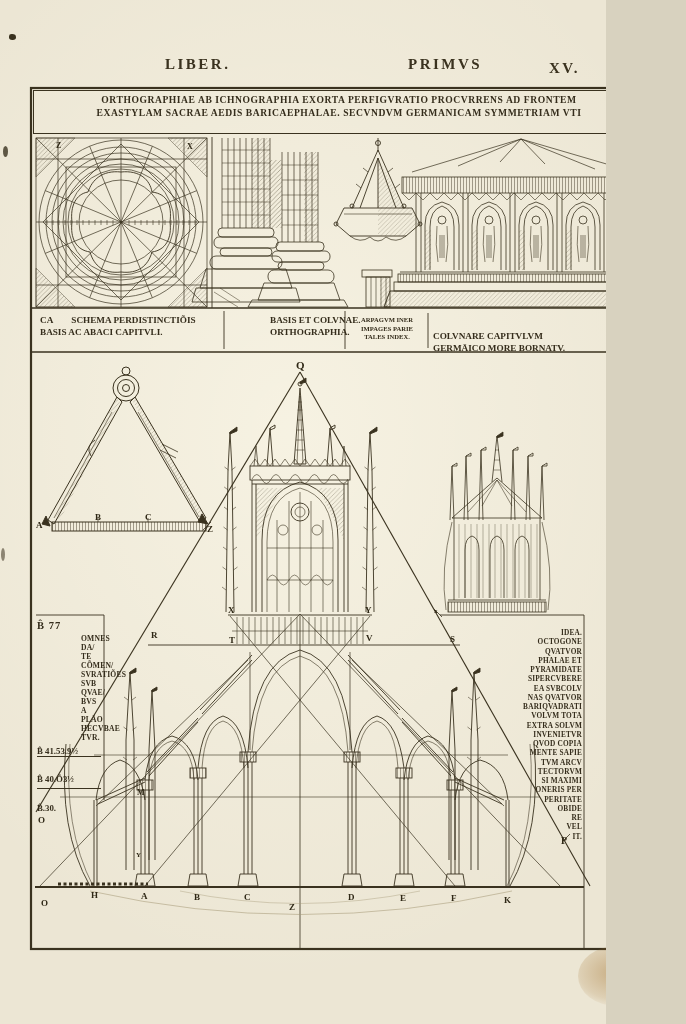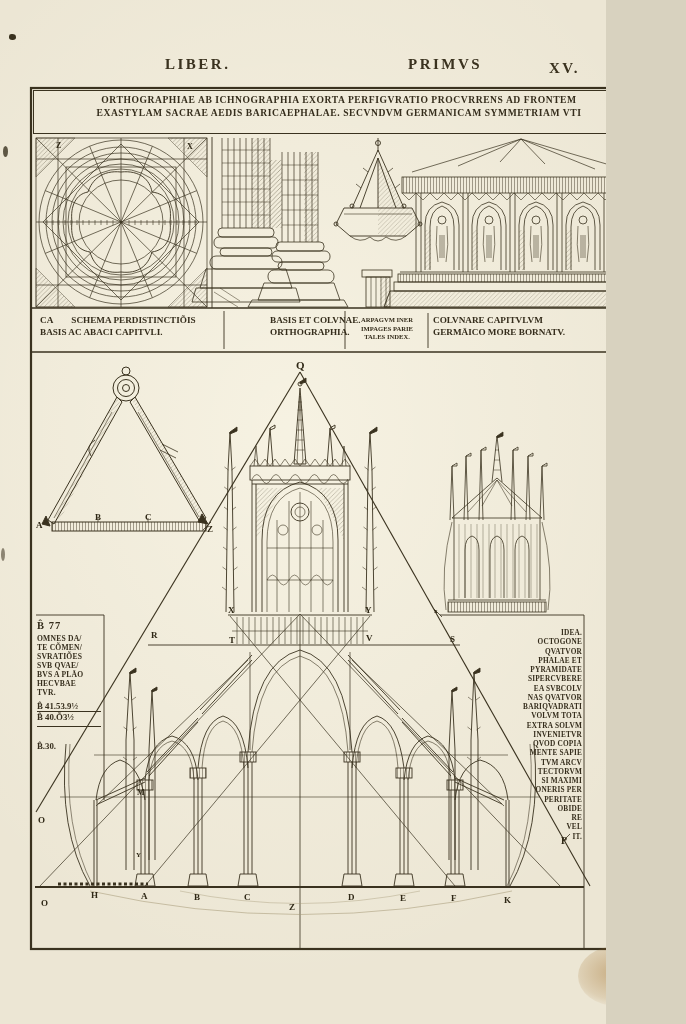--- a/index.html
+++ b/index.html
@@ -15,29 +15,29 @@
   
   #titlebox{left:33px;top:90px;width:612px;height:44px;border:1.7px solid #3a321f;
     text-align:center;padding-top:3px;box-sizing:border-box;}
   #titlebox .tl{font-size:9.6px;font-weight:bold;letter-spacing:.55px;line-height:12.5px;white-space:nowrap;}
   
   .cap{font-weight:bold;color:#352d1c;}
   .cap .l{white-space:nowrap;}
   #cap1{left:40px;top:315px;width:184px;font-size:9.2px;line-height:11.5px;}
   #cap2{left:230px;top:315px;width:112px;font-size:9.2px;line-height:11.5px;margin-left:40px;}
   #cap3{left:349px;top:316px;width:76px;font-size:6.6px;line-height:8.6px;text-align:center;}
-  #cap4{left:433px;top:315px;width:206px;font-size:9.2px;line-height:11.5px;}
+  #cap4{left:433px;top:331px;width:206px;font-size:9.2px;line-height:11.5px;}
   .prefix{margin-right:18px;letter-spacing:0;}
   
   #leftcol{left:37px;top:620px;width:64px;}
   #leftcol .mark{font-size:10.5px;font-weight:bold;letter-spacing:1px;}
-  #leftcol .p{font-size:7.6px;font-weight:bold;line-height:9px;letter-spacing:.2px;margin-top:3px;}
+  #leftcol .p{font-size:7.6px;font-weight:bold;line-height:9px;letter-spacing:.2px;margin-top:3px;margin-left:44px;}
   #leftcol .meas{font-size:8.8px;font-weight:bold;white-space:nowrap;}
   #leftcol .m1{margin-top:4px;padding-bottom:0;border-bottom:1px solid #3a321f;}
-  #leftcol .m2{padding-bottom:4px;border-bottom:1px solid #3a321f;}
+  #leftcol .m2{margin-top:17px;padding-bottom:4px;border-bottom:1px solid #3a321f;}
   #leftcol .m3{margin-top:14px;}
   
   #rightcol{left:506px;top:628px;width:76px;text-align:right;}
   #rightcol .rl{font-size:7.3px;font-weight:bold;line-height:9.25px;letter-spacing:.2px;white-space:nowrap;}
   
   .stain{border-radius:50%;pointer-events:none;}
   #st1{left:578px;top:946px;width:78px;height:60px;background:radial-gradient(ellipse at 45% 45%, rgba(158,108,38,.45), rgba(158,108,38,.18) 55%, rgba(0,0,0,0) 75%);}
   #st2{left:648px;top:332px;width:16px;height:20px;background:radial-gradient(ellipse, rgba(140,88,30,.55), rgba(0,0,0,0) 70%);}
   #st3{left:655px;top:122px;width:12px;height:10px;background:radial-gradient(ellipse, rgba(150,100,40,.35), rgba(0,0,0,0) 70%);}
   #st4{left:608px;top:684px;width:10px;height:9px;background:radial-gradient(ellipse, rgba(150,100,40,.3), rgba(0,0,0,0) 70%);}

